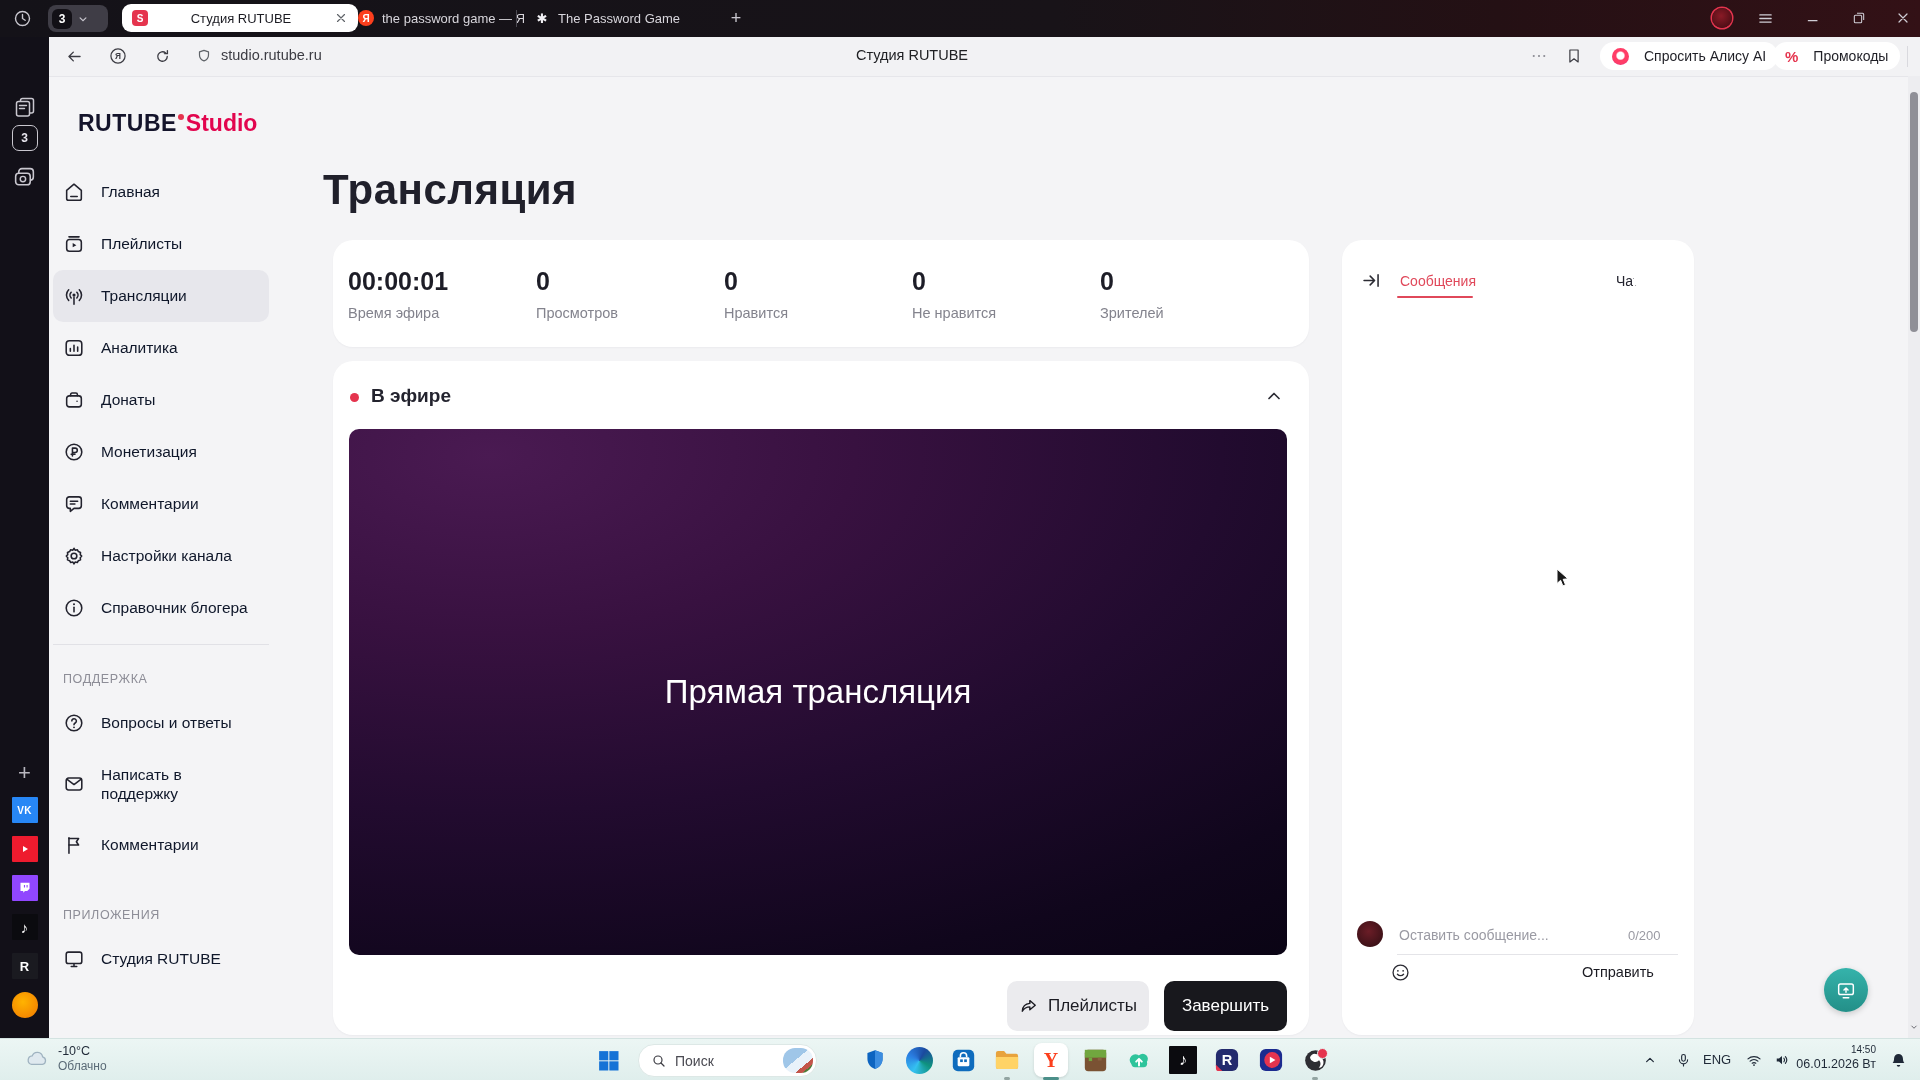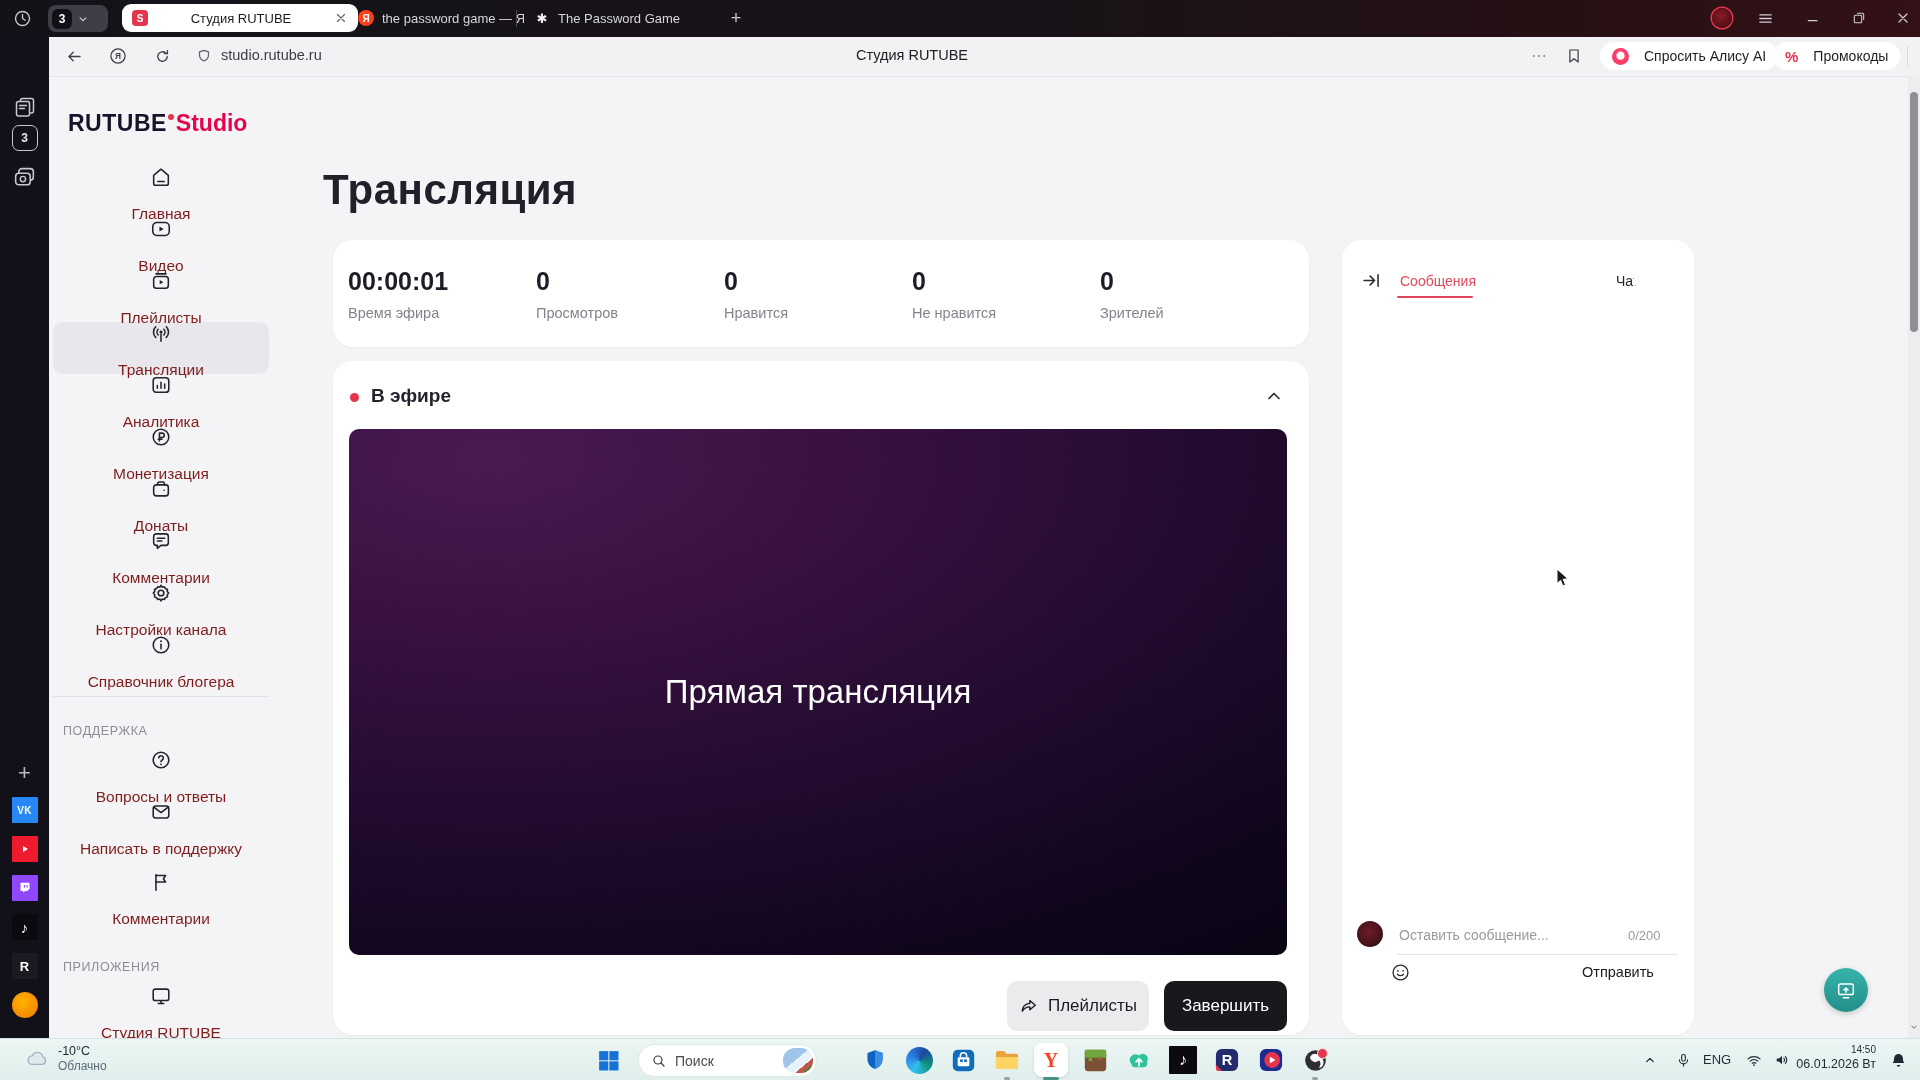--- a/index.html
+++ b/index.html
@@ -17,21 +17,21 @@
   .winbtn{color:#cfcdd5;display:flex;align-items:center;justify-content:center;width:26px;height:26px;top:5px;}
   #addressbar{left:49px;top:37px;width:1871px;height:39px;background:#f2f2f4;border-bottom:1px solid #e6e6ea;}
   .abtn{color:#3c3c43;display:flex;align-items:center;justify-content:center;width:26px;height:26px;top:6px;}
   .pill{top:5px;height:28px;background:#fff;border-radius:14px;display:flex;align-items:center;gap:15px;padding:0 12px;font-size:14px;color:#1f1f26;}
   
   #rail{left:0;top:37px;width:49px;height:1001px;background:#121018;}
   .rail-ic{left:0;width:49px;display:flex;justify-content:center;color:#c9c7cf;}
   .app-sq{width:26px;height:26px;border-radius:1px;display:flex;align-items:center;justify-content:center;}
   
   #side-menu{left:63px;top:166px;width:196px;}
-  .side-item{height:52px;display:flex;align-items:center;gap:16px;color:#7f1d1d;border-radius:10px;padding:0 10px;margin:0 -10px;flex-direction:column;}
+  .side-item{height:52px;display:flex;align-items:center;gap:16px;color:#0f172a;border-radius:10px;padding:0 10px;margin:0 -10px;}
   .side-item.tall{height:70px;}
   .side-item.active{background:#e7e7ec;}
   .side-item .lbl{font-size:15.5px;line-height:1.25;}
   .side-item .ic{width:22px;height:22px;color:#23232e;flex:0 0 auto;}
   .side-div{height:1px;background:#e1e1e6;margin:10px -10px 0 -10px;}
   .side-head{font-size:12.5px;letter-spacing:.6px;color:#8d8d97;height:20px;display:flex;align-items:center;}
   
   .card{background:#fff;border-radius:20px;box-shadow:0 1px 2px rgba(20,20,40,.04);}
   #stats-row{display:flex;padding-left:15px;align-items:center;height:107px;}
   .stat{width:188px;}
@@ -216,47 +216,38 @@
     <span class="app-sq" style="background:#1a1a20">
         <span style="color:#fff;font-size:13px;font-weight:700">R</span>
       </span>
   </span>
   <span class="rail-ic abs" style="top:955px">
     <span style="width:26px;height:26px;border-radius:50%;background:radial-gradient(circle at 42% 38%,#ffb300,#f07800)"></span>
   </span>
   <span class="rail-ic abs" style="top:992px;font-size:18px;color:#8a8892;letter-spacing:1px">⋯</span>
 </div>
 
-<div class="abs" style="left:68px;top:110px;display:flex;align-items:center">
+<div class="abs" style="left:78px;top:110px;display:flex;align-items:center">
   <span style="font-size:23px;font-weight:800;color:#14142b;letter-spacing:.5px">RUTUBE</span>
   <span style="width:6px;height:6px;border-radius:50%;background:#e5344e;margin:0 2px 14px 1px;display:inline-block"></span>
   <span style="font-size:23px;font-weight:600;color:#e2054e">Studio</span>
 </div>
 <div id="side-menu" class="abs">
     <div class="side-item">
       <span class="ic">
         <svg viewBox="0 0 24 24">
           <path d="M4 10.2 12 3.5l8 6.7V19a2 2 0 0 1-2 2H6a2 2 0 0 1-2-2z" fill="none" stroke="currentColor" stroke-width="1.7" stroke-linecap="round" stroke-linejoin="round"></path>
           <path d="M8.5 17h7" fill="none" stroke="currentColor" stroke-width="1.7" stroke-linecap="round" stroke-linejoin="round"></path>
         </svg>
       </span>
       <span class="lbl">Главная</span>
     </div>
     <div class="side-item">
       <span class="ic">
         <svg viewBox="0 0 24 24">
-          <rect x="3" y="5" width="18" height="14" rx="4.5" fill="none" stroke="currentColor" stroke-width="1.7" stroke-linecap="round" stroke-linejoin="round"></rect>
-          <path d="M10.3 9.3v5.4l4.6-2.7z" fill="currentColor"></path>
-        </svg>
-      </span>
-      <span class="lbl">Видео</span>
-    </div>
-    <div class="side-item">
-      <span class="ic">
-        <svg viewBox="0 0 24 24">
           <rect x="4" y="7" width="16" height="13" rx="3" fill="none" stroke="currentColor" stroke-width="1.7" stroke-linecap="round" stroke-linejoin="round"></rect>
           <path d="M6.5 4.2h11" fill="none" stroke="currentColor" stroke-width="1.7" stroke-linecap="round" stroke-linejoin="round"></path>
           <path d="M10.6 11v4.6l4-2.3z" fill="currentColor"></path>
         </svg>
       </span>
       <span class="lbl">Плейлисты</span>
     </div>
     <div class="side-item active">
       <span class="ic">
         <svg viewBox="0 0 24 24">
@@ -271,34 +262,34 @@
         <svg viewBox="0 0 24 24">
           <rect x="3.5" y="4" width="17" height="16" rx="3.5" fill="none" stroke="currentColor" stroke-width="1.7" stroke-linecap="round" stroke-linejoin="round"></rect>
           <path d="M8 15.5v-3M12 15.5v-6.5M16 15.5v-4.5" fill="none" stroke="currentColor" stroke-width="1.7" stroke-linecap="round" stroke-linejoin="round"></path>
         </svg>
       </span>
       <span class="lbl">Аналитика</span>
     </div>
     <div class="side-item">
       <span class="ic">
         <svg viewBox="0 0 24 24">
+          <rect x="4" y="7.5" width="16" height="12" rx="2.8" fill="none" stroke="currentColor" stroke-width="1.7" stroke-linecap="round" stroke-linejoin="round"></rect>
+          <path d="M8.3 7.3V6a1.6 1.6 0 0 1 1.6-1.6h4.2A1.6 1.6 0 0 1 15.7 6v1.3M15.3 13.4h.01" fill="none" stroke="currentColor" stroke-width="1.7" stroke-linecap="round" stroke-linejoin="round"></path>
+        </svg>
+      </span>
+      <span class="lbl">Донаты</span>
+    </div>
+    <div class="side-item">
+      <span class="ic">
+        <svg viewBox="0 0 24 24">
           <circle cx="12" cy="12" r="8.5" fill="none" stroke="currentColor" stroke-width="1.7" stroke-linecap="round" stroke-linejoin="round"></circle>
           <path d="M10.3 16.3V7.8h2.9a2.4 2.4 0 0 1 0 4.8h-2.9M8.9 14.4h4.2" fill="none" stroke="currentColor" stroke-width="1.7" stroke-linecap="round" stroke-linejoin="round"></path>
         </svg>
       </span>
       <span class="lbl">Монетизация</span>
-    </div>
-    <div class="side-item">
-      <span class="ic">
-        <svg viewBox="0 0 24 24">
-          <rect x="4" y="7.5" width="16" height="12" rx="2.8" fill="none" stroke="currentColor" stroke-width="1.7" stroke-linecap="round" stroke-linejoin="round"></rect>
-          <path d="M8.3 7.3V6a1.6 1.6 0 0 1 1.6-1.6h4.2A1.6 1.6 0 0 1 15.7 6v1.3M15.3 13.4h.01" fill="none" stroke="currentColor" stroke-width="1.7" stroke-linecap="round" stroke-linejoin="round"></path>
-        </svg>
-      </span>
-      <span class="lbl">Донаты</span>
     </div>
     <div class="side-item">
       <span class="ic">
         <svg viewBox="0 0 24 24">
           <path d="M4 7A2.8 2.8 0 0 1 6.8 4.2h10.4A2.8 2.8 0 0 1 20 7v7a2.8 2.8 0 0 1-2.8 2.8H12l-4 3.2v-3.2H6.8A2.8 2.8 0 0 1 4 14z" fill="none" stroke="currentColor" stroke-width="1.7" stroke-linecap="round" stroke-linejoin="round"></path>
           <path d="M8 9h8M8 12h5" fill="none" stroke="currentColor" stroke-width="1.7" stroke-linecap="round" stroke-linejoin="round"></path>
         </svg>
       </span>
       <span class="lbl">Комментарии</span>
     </div>

